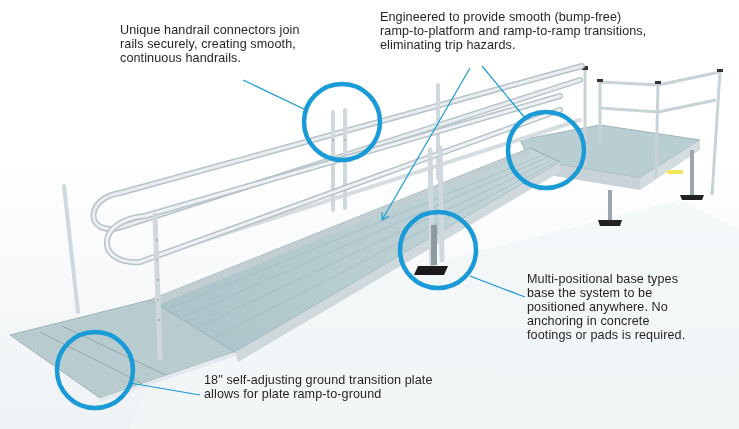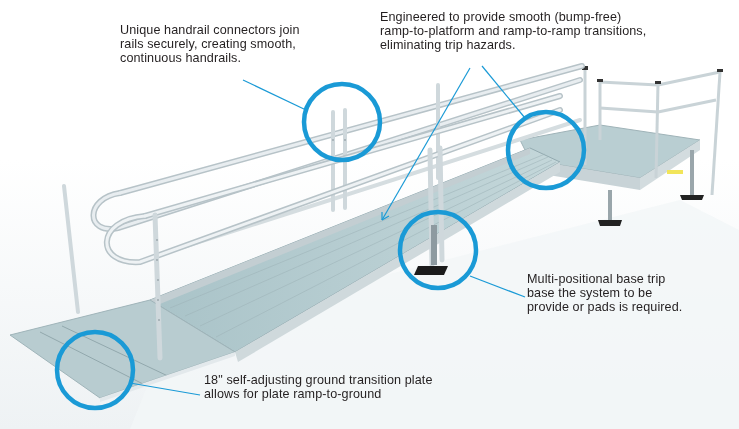--- a/index.html
+++ b/index.html
@@ -150,23 +150,25 @@
     <span class="line">eliminating trip hazards.</span>
   </div>
 
   <div class="callout" id="c1">
     <span class="line">Unique handrail connectors join</span>
     <span class="line">rails securely, creating smooth,</span>
     <span class="line">continuous handrails.</span>
   </div>
 
   <div class="callout" id="c3">
-    <span class="line">Multi-positional base trip</span>
+    <span class="line">Multi-positional base types</span>
     <span class="line">base the system to be</span>
-    <span class="line">provide or pads is required.</span>
+    <span class="line">positioned anywhere. No</span>
+    <span class="line">anchoring in concrete</span>
+    <span class="line">footings or pads is required.</span>
   </div>
 
   <div class="callout" id="c4">
     <span class="line">18" self-adjusting ground transition plate</span>
     <span class="line">allows for plate ramp-to-ground</span>
   </div>
 
 </div>
 
 </body></html>

